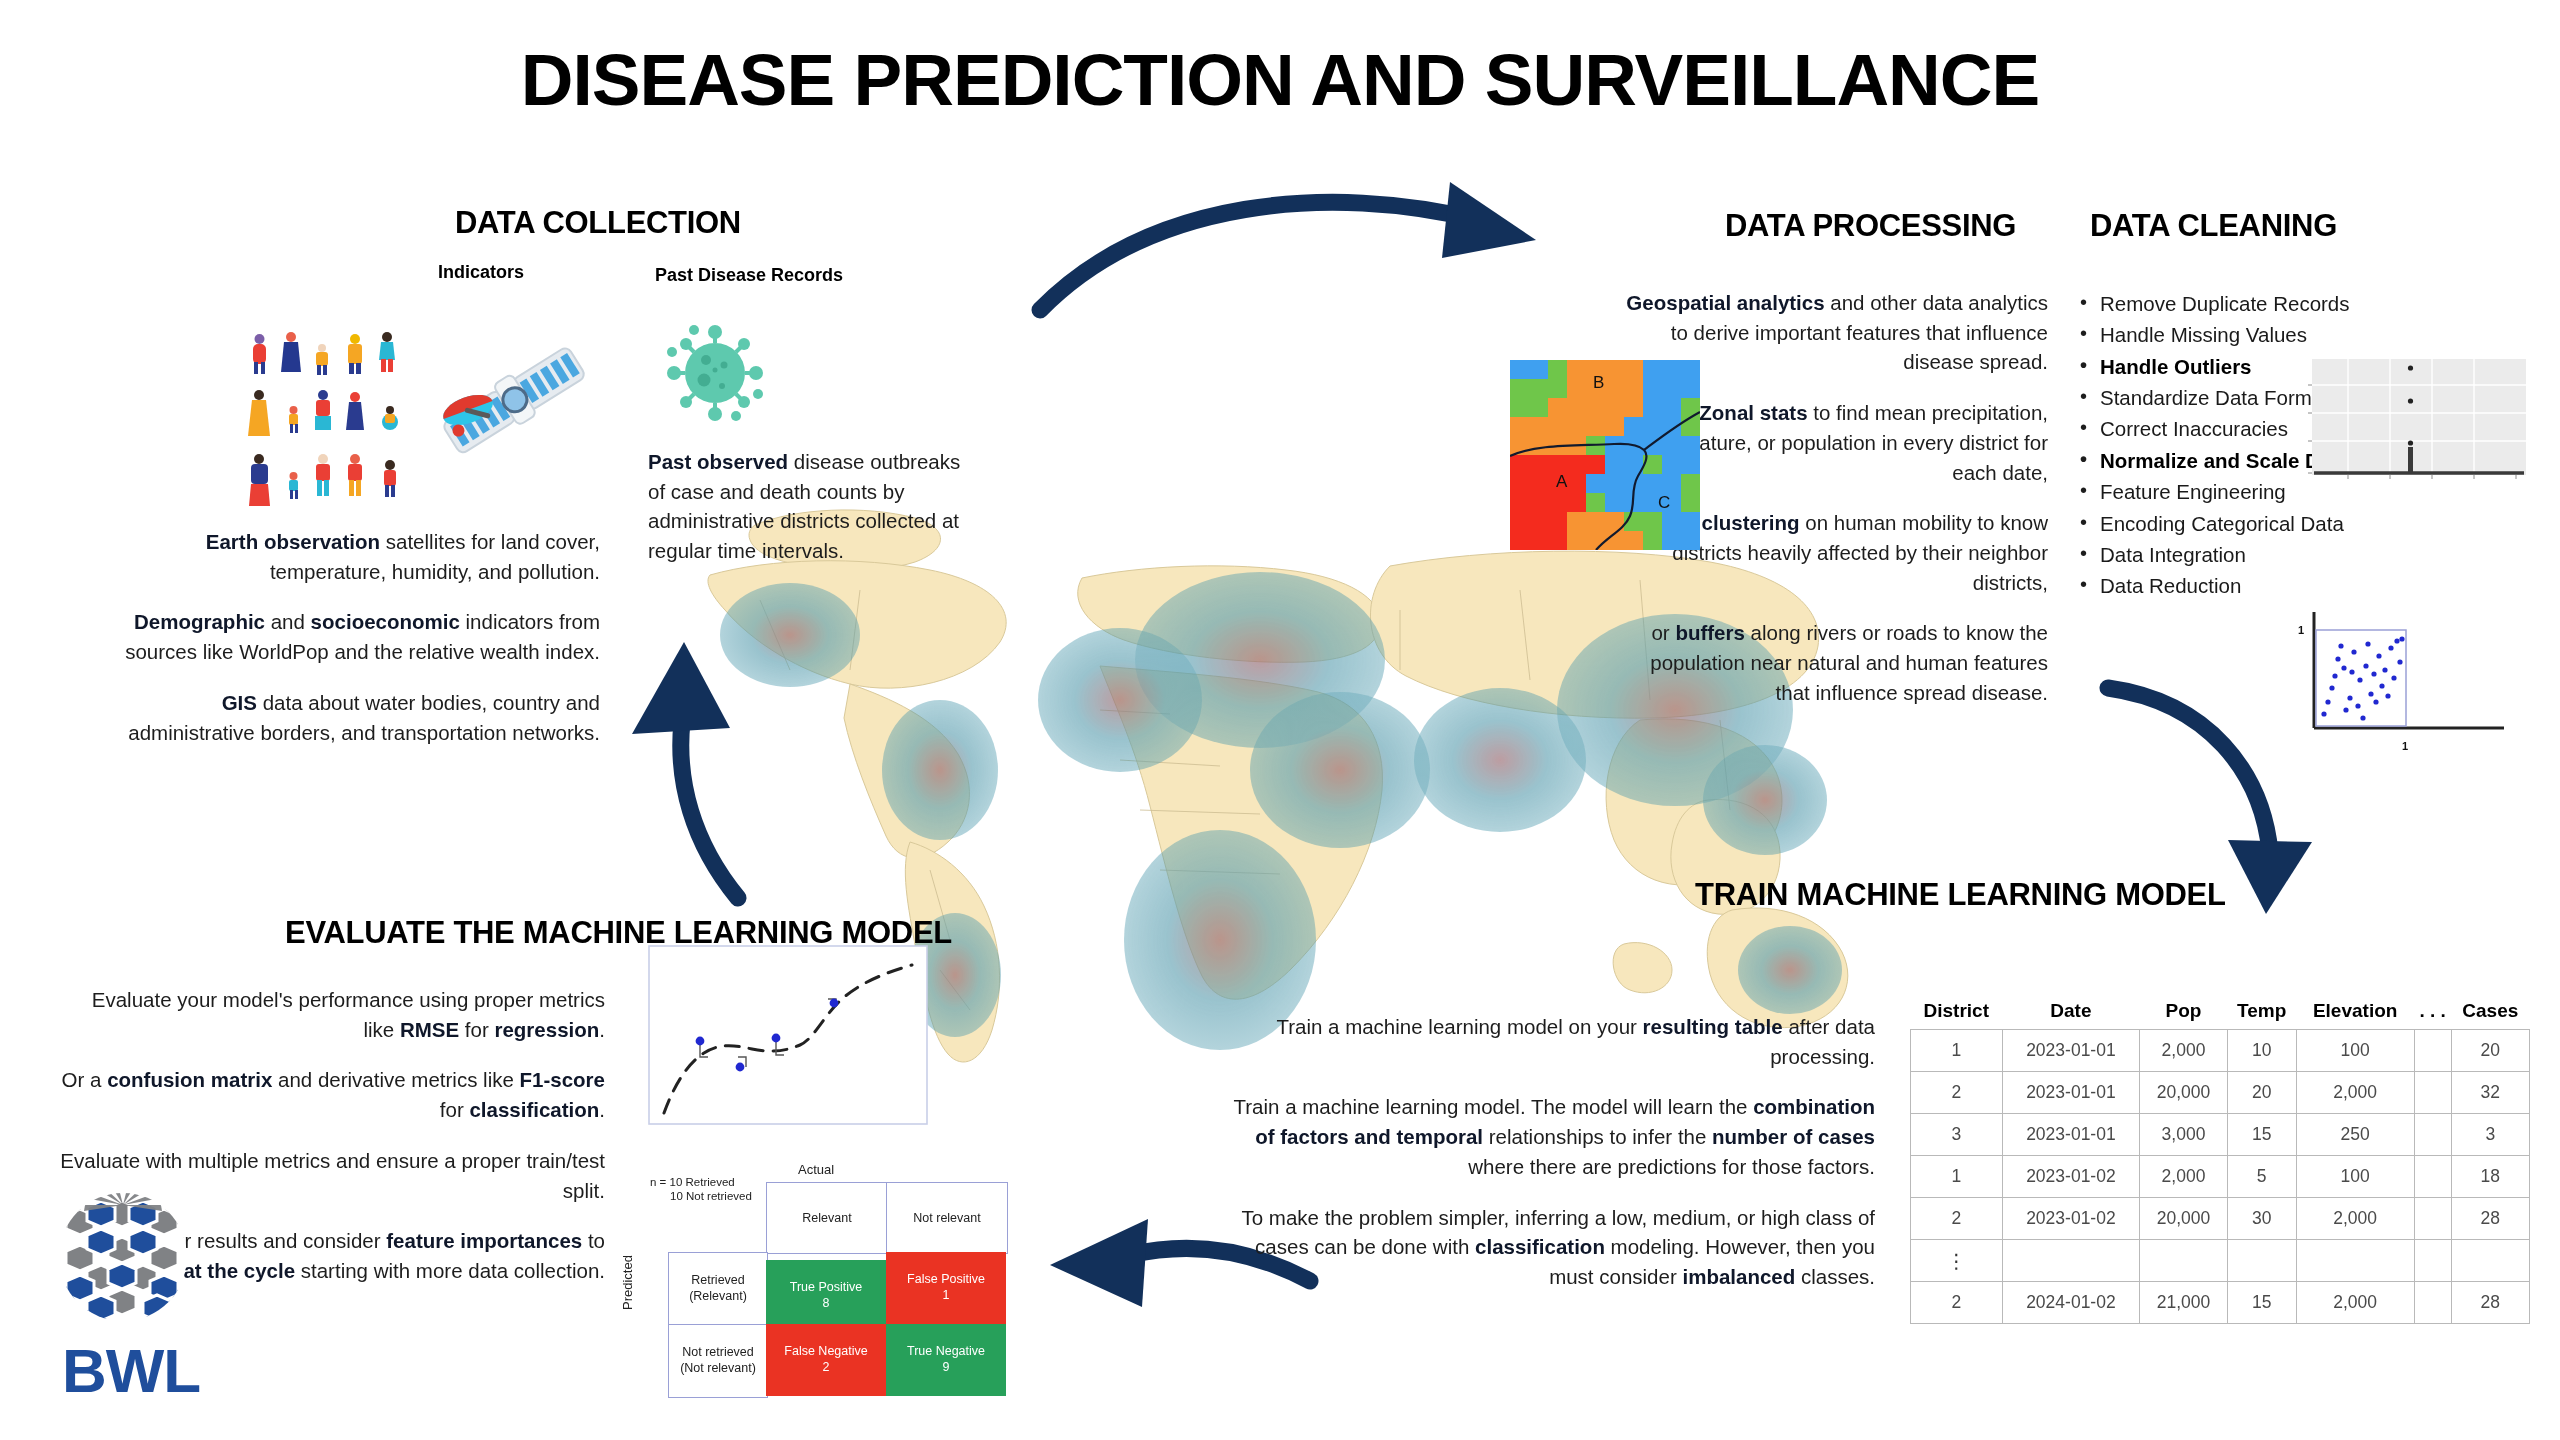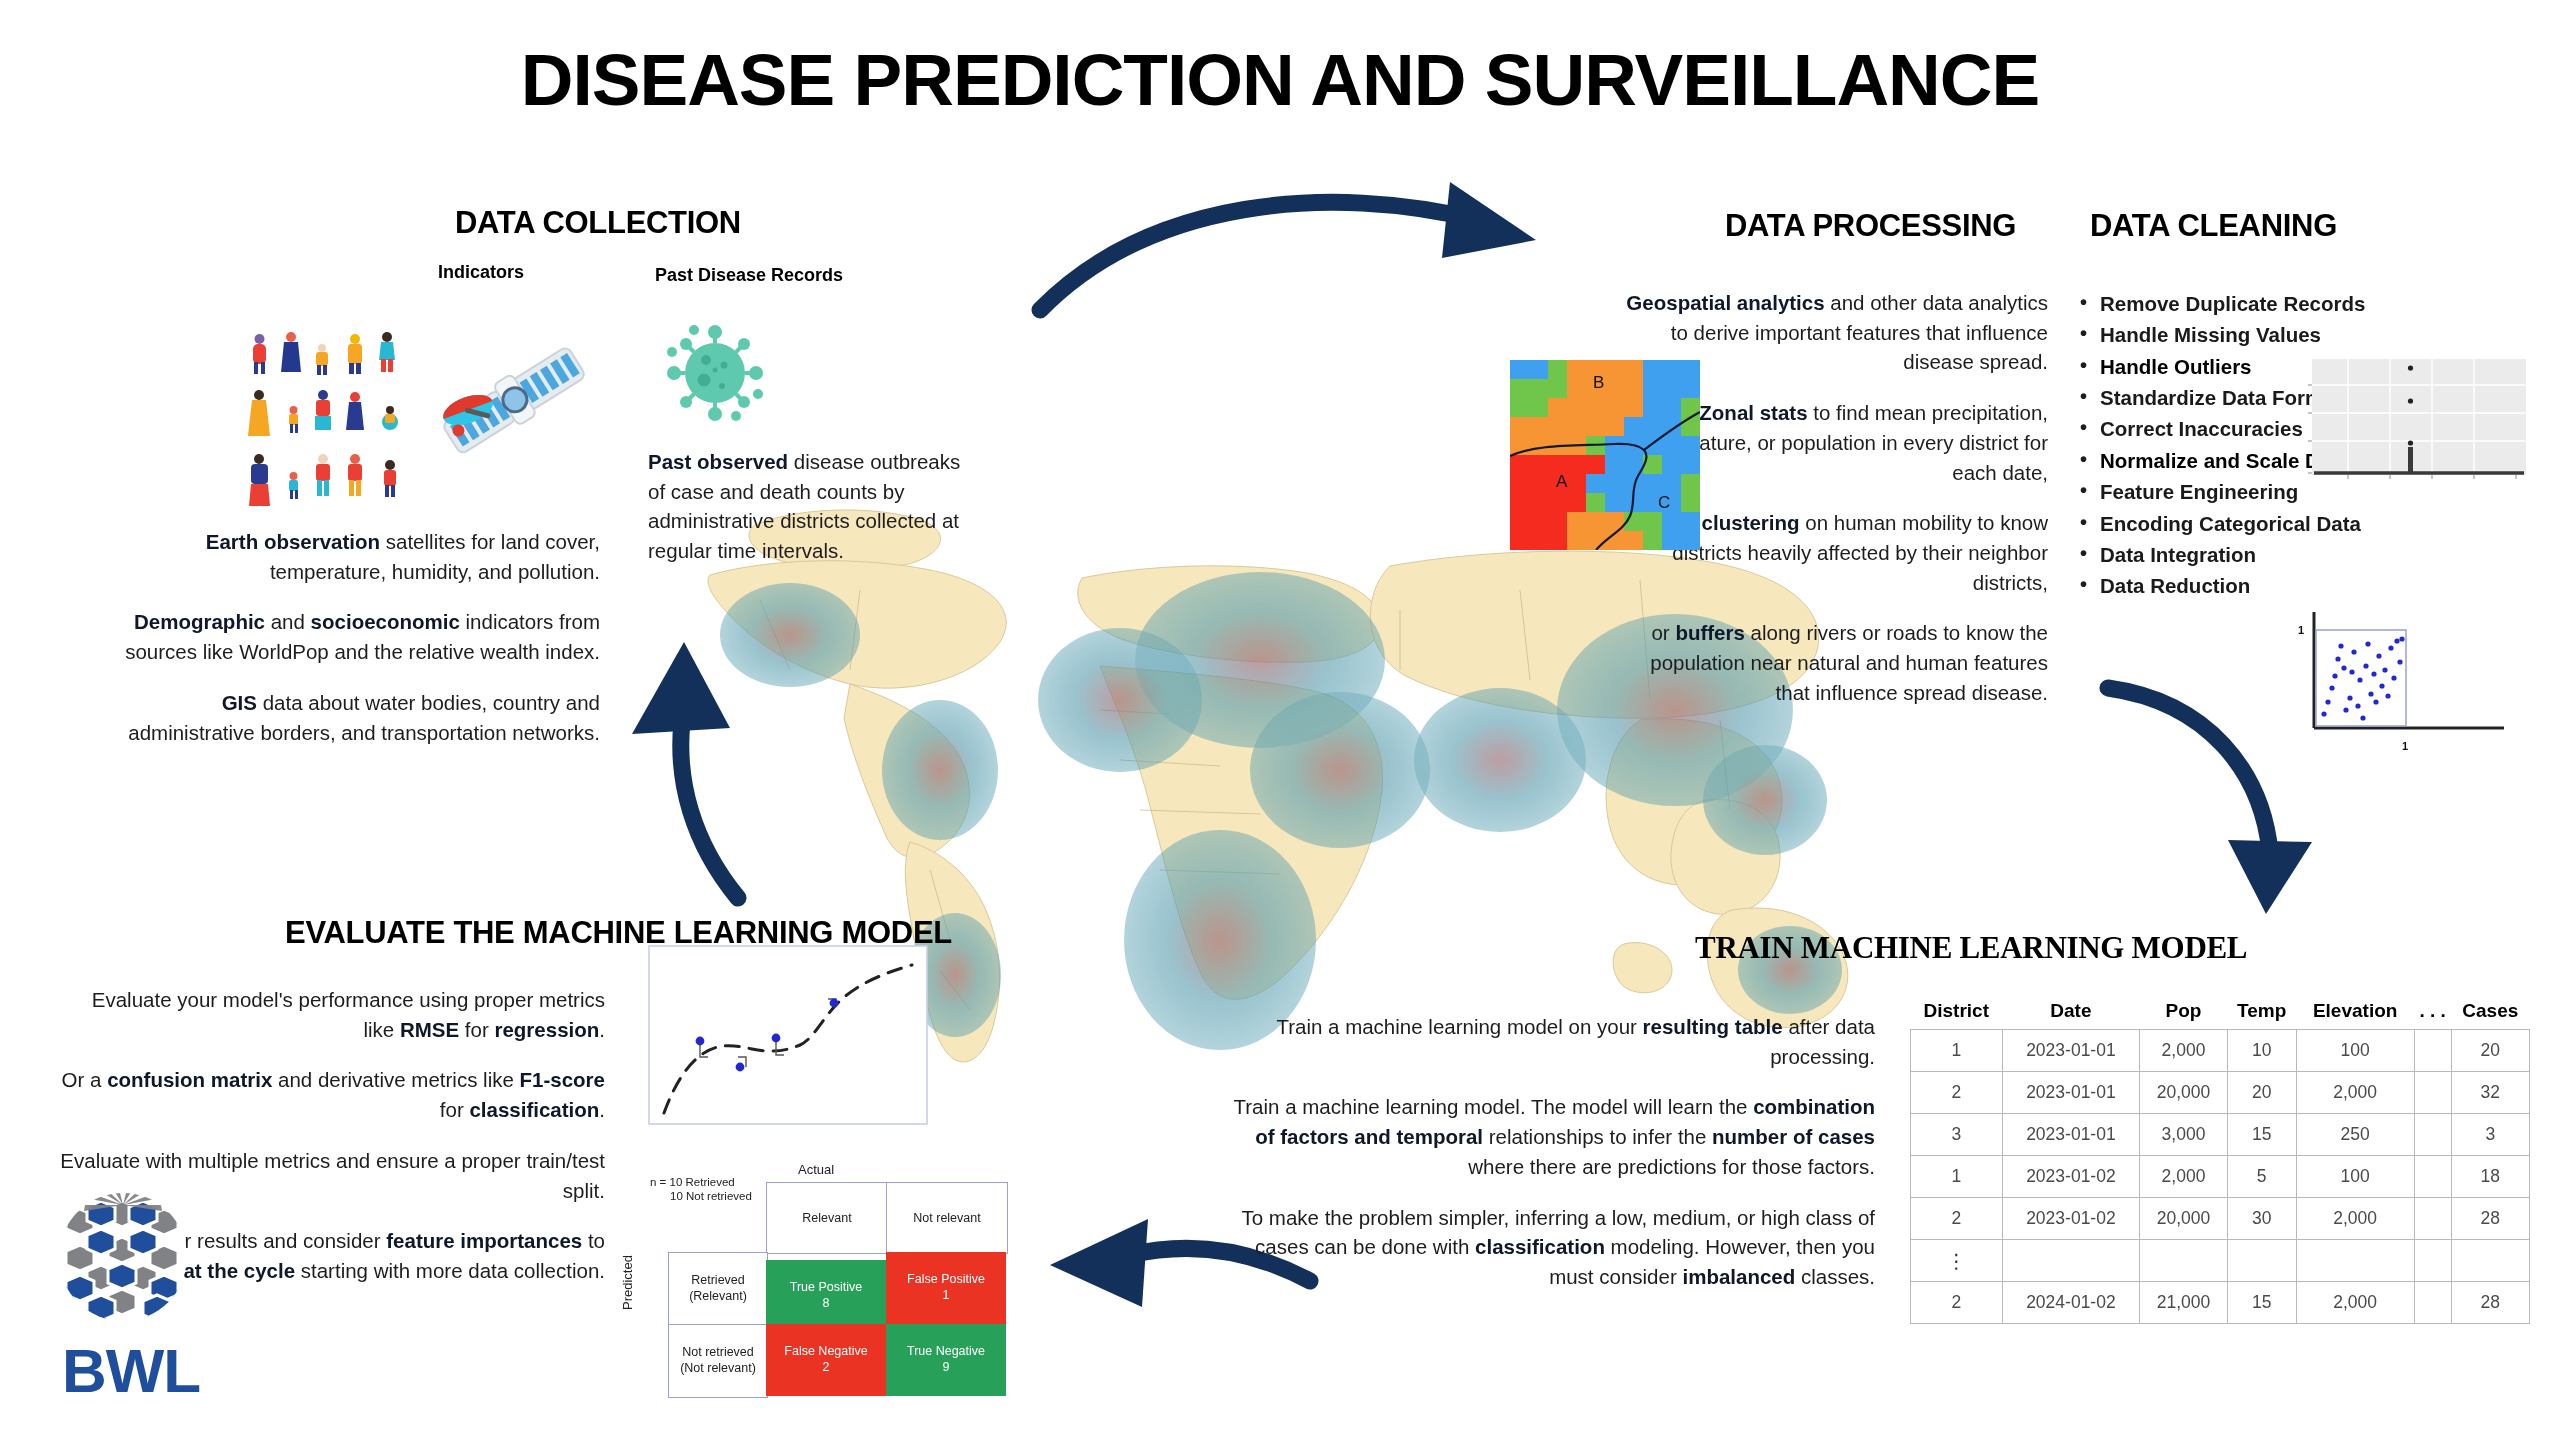--- a/index.html
+++ b/index.html
@@ -39,21 +39,21 @@
   }
   .para b{font-weight:bold;color:#0f172a;}
   .ta-right{text-align:right;}
   .ta-left{text-align:left;}
   .para + .para{margin-top:21px;}
 
   
   ul.clean-list{
     list-style:none;margin:0;padding:0;font-size:20.5px;line-height:1.53;
   }
-  ul.clean-list li{position:relative;padding-left:22px;font-weight:bold;}
+  ul.clean-list li{position:relative;padding-left:22px;}
   ul.clean-list li:before{
     content:"\2022";position:absolute;left:2px;top:-1px;font-size:20px;color:#1d1d1d;
   }
   ul.clean-list li.bold{font-weight:bold;color:#000;}
 
   
   #world-map{left:700px;top:470px;width:1180px;height:600px;}
 
   
   .arrow-svg{overflow:visible;}
@@ -499,21 +499,21 @@
     <circle cx="105" cy="60" r="2.6"></circle>
       <circle cx="108" cy="86" r="2.6"></circle>
       <circle cx="111" cy="38" r="2.6"></circle>
     <circle cx="114" cy="68" r="2.6"></circle>
       <circle cx="117" cy="31" r="2.6"></circle>
       <circle cx="120" cy="52" r="2.6"></circle>
     <circle cx="122" cy="29" r="2.6"></circle>
   </g>
 </svg>
 
-<div class="abs section-heading" style="left:1695px;top:930px;font-family:Liberation Serif, serif;">TRAIN MACHINE LEARNING MODEL</div>
+<div class="abs section-heading" style="left:1695px;top:877px;">TRAIN MACHINE LEARNING MODEL</div>
 
 <div class="abs ta-right" id="tm-paras" style="left:1215px;top:1012px;width:660px;">
     <div class="para"><span>Train a machine learning model on your </span><b>resulting table</b><span> after data processing.</span></div>
     <div class="para"><span>Train a machine learning model. The model will learn the </span><b>combination of factors and temporal</b><span> relationships to infer the </span><b>number of cases</b><span> where there are predictions for those factors.</span></div>
     <div class="para"><span>To make the problem simpler, inferring a low, medium, or high class of cases can be done with </span><b>classification</b><span> modeling. However, then you must consider </span><b>imbalanced</b><span> classes.</span></div>
   </div>
 
 <div class="abs" id="ml-table">
   <table>
     <thead>

